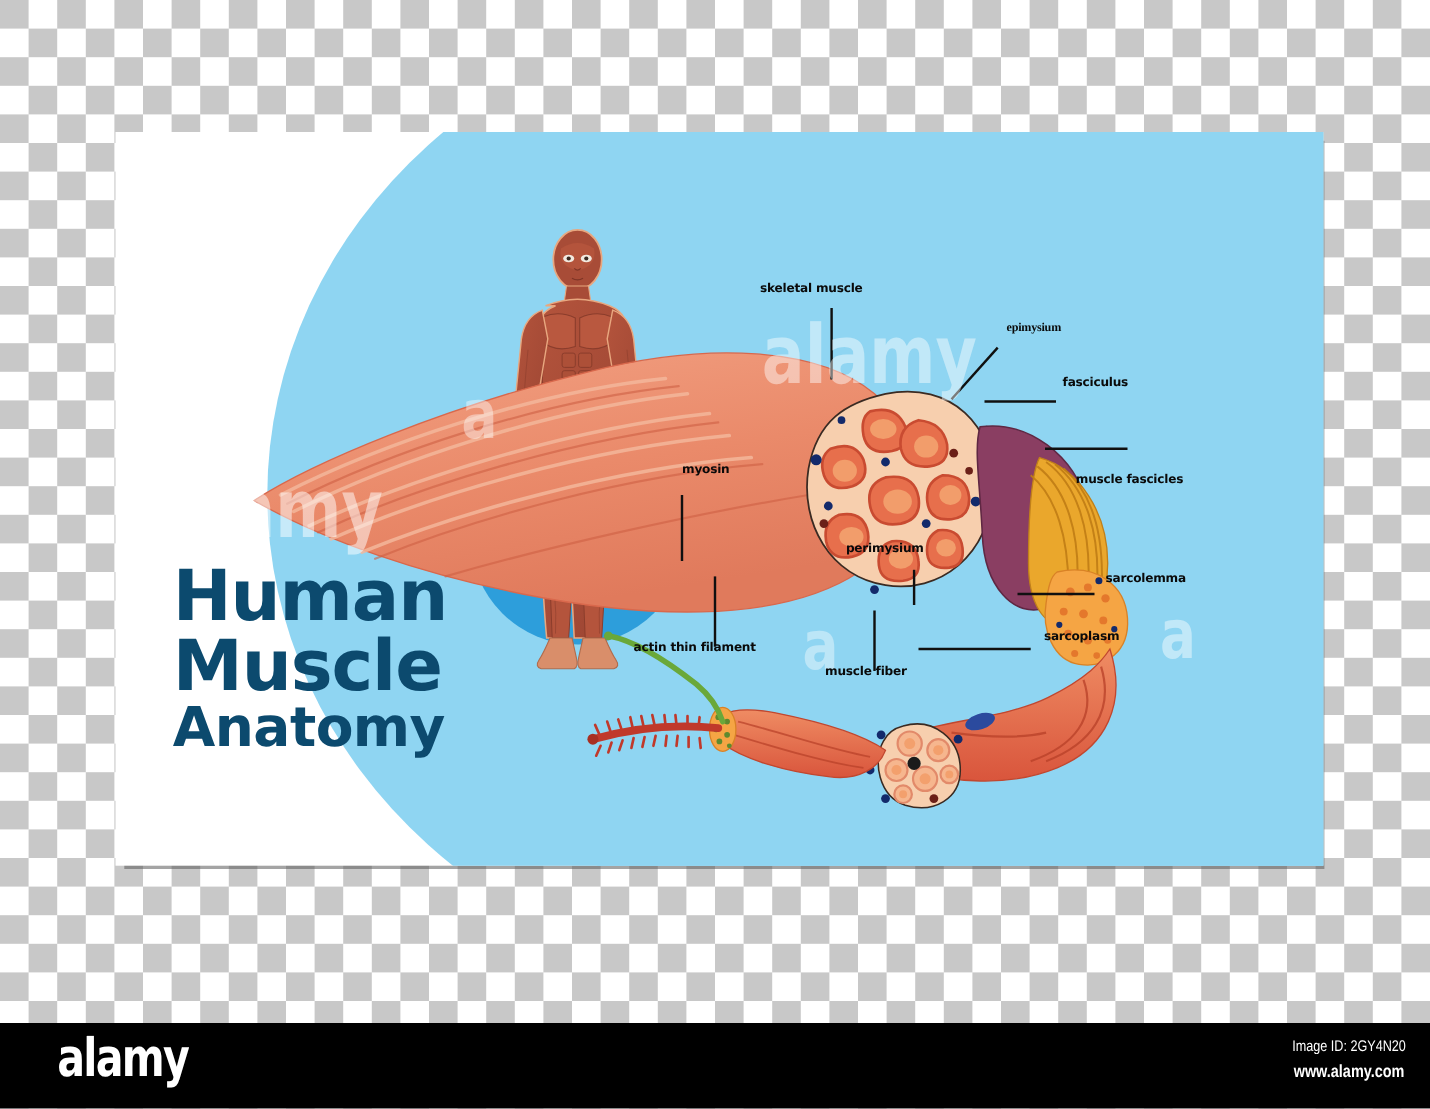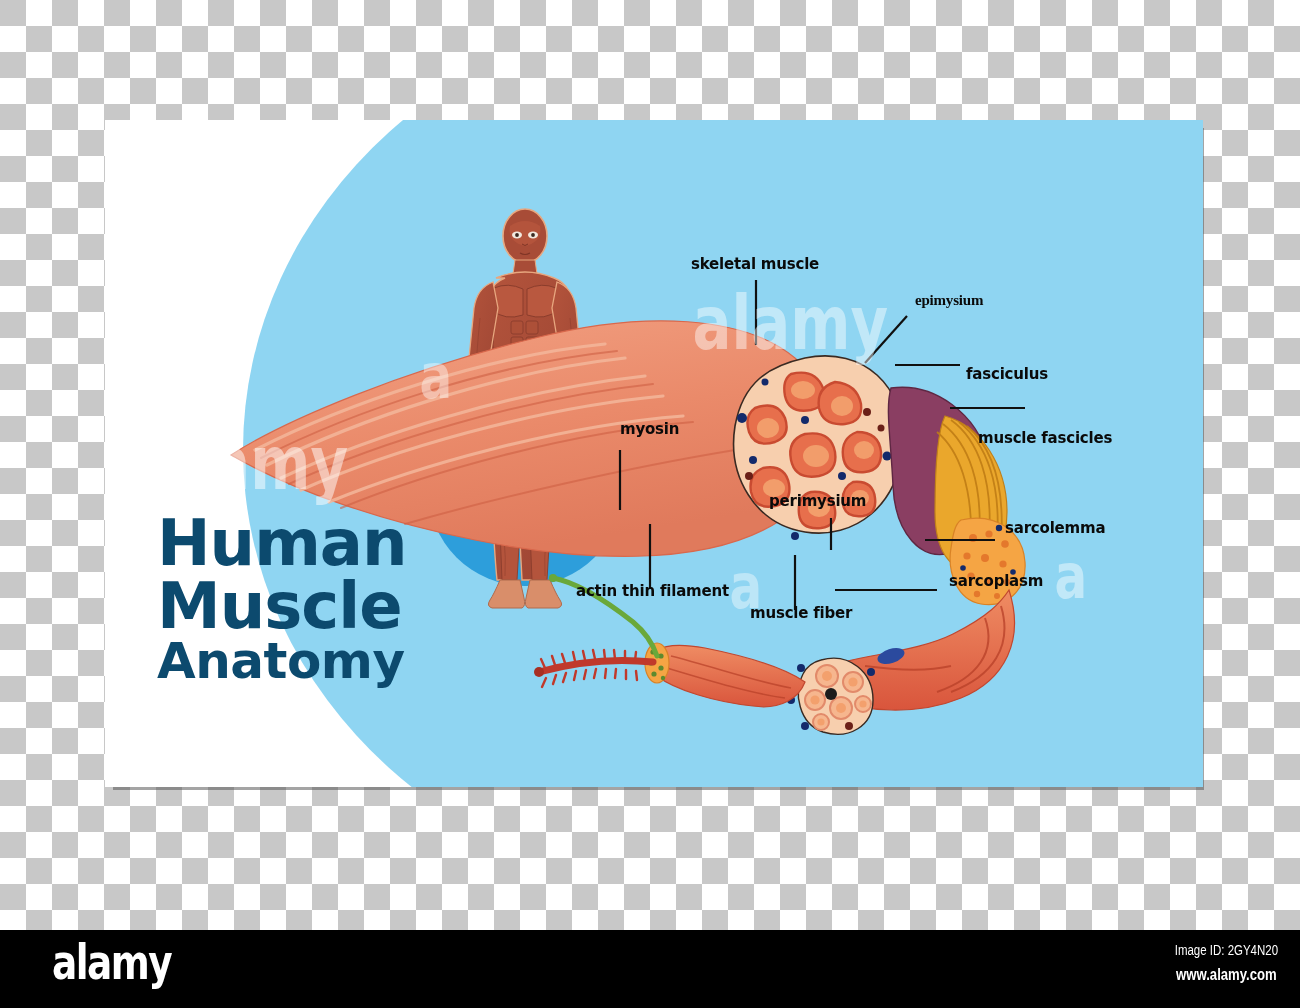--- a/index.html
+++ b/index.html
@@ -136,21 +136,21 @@
     height: 667px;
     z-index: 20;
   }
 
   
   .lbl {
     position: absolute;
     color: #0a0a0a;
     font-family: "DejaVu Sans", sans-serif;
     font-weight: 700;
-    font-size: 15px;
+    font-size: 11px;
     white-space: nowrap;
     z-index: 30;
     letter-spacing: -0.2px;
   }
 
   
   .wm {
     position: absolute;
     color: rgba(255,255,255,0.42);
     font-family: "DejaVu Sans", sans-serif;
@@ -465,21 +465,21 @@
     <div class="wm" style="left:310px; top:220px; font-size:62px;">a</div>
     <div class="wm" style="left:560px; top:160px; font-size:74px; color:rgba(255,255,255,0.45);">alamy</div>
     <div class="wm" style="left:20px; top:300px; font-size:74px; color:rgba(255,255,255,0.50);">alamy</div>
     <div class="wm" style="left:113px; top:93px; font-size:62px; color:rgba(255,255,255,0.55);">a</div>
     <div class="wm" style="left:120px; top:490px; font-size:62px; color:rgba(255,255,255,0.45);">a</div>
     <div class="wm" style="left:945px; top:420px; font-size:62px; color:rgba(255,255,255,0.45);">a</div>
     <div class="wm" style="left:620px; top:430px; font-size:62px; color:rgba(255,255,255,0.40);">a</div>
 
     <div class="lbl" style="left:586px; top:135px;">skeletal muscle</div>
     <div class="lbl" style="left:810px; top:172px;font-family:Liberation Serif, serif;">epimysium</div>
-    <div class="lbl" style="left:861px; top:221px;margin-top:24px;">fasciculus</div>
+    <div class="lbl" style="left:861px; top:221px;">fasciculus</div>
     <div class="lbl" style="left:873px; top:264px;margin-top:45px;">muscle fascicles</div>
     <div class="lbl" style="left:664px; top:372px;">perimysium</div>
     <div class="lbl" style="left:900px; top:399px;">sarcolemma</div>
     <div class="lbl" style="left:844px; top:452px;">sarcoplasm</div>
     <div class="lbl" style="left:515px; top:300px;">myosin</div>
     <div class="lbl" style="left:471px; top:462px;">actin thin filament</div>
     <div class="lbl" style="left:645px; top:484px;">muscle fiber</div>
 
   </div>
 

